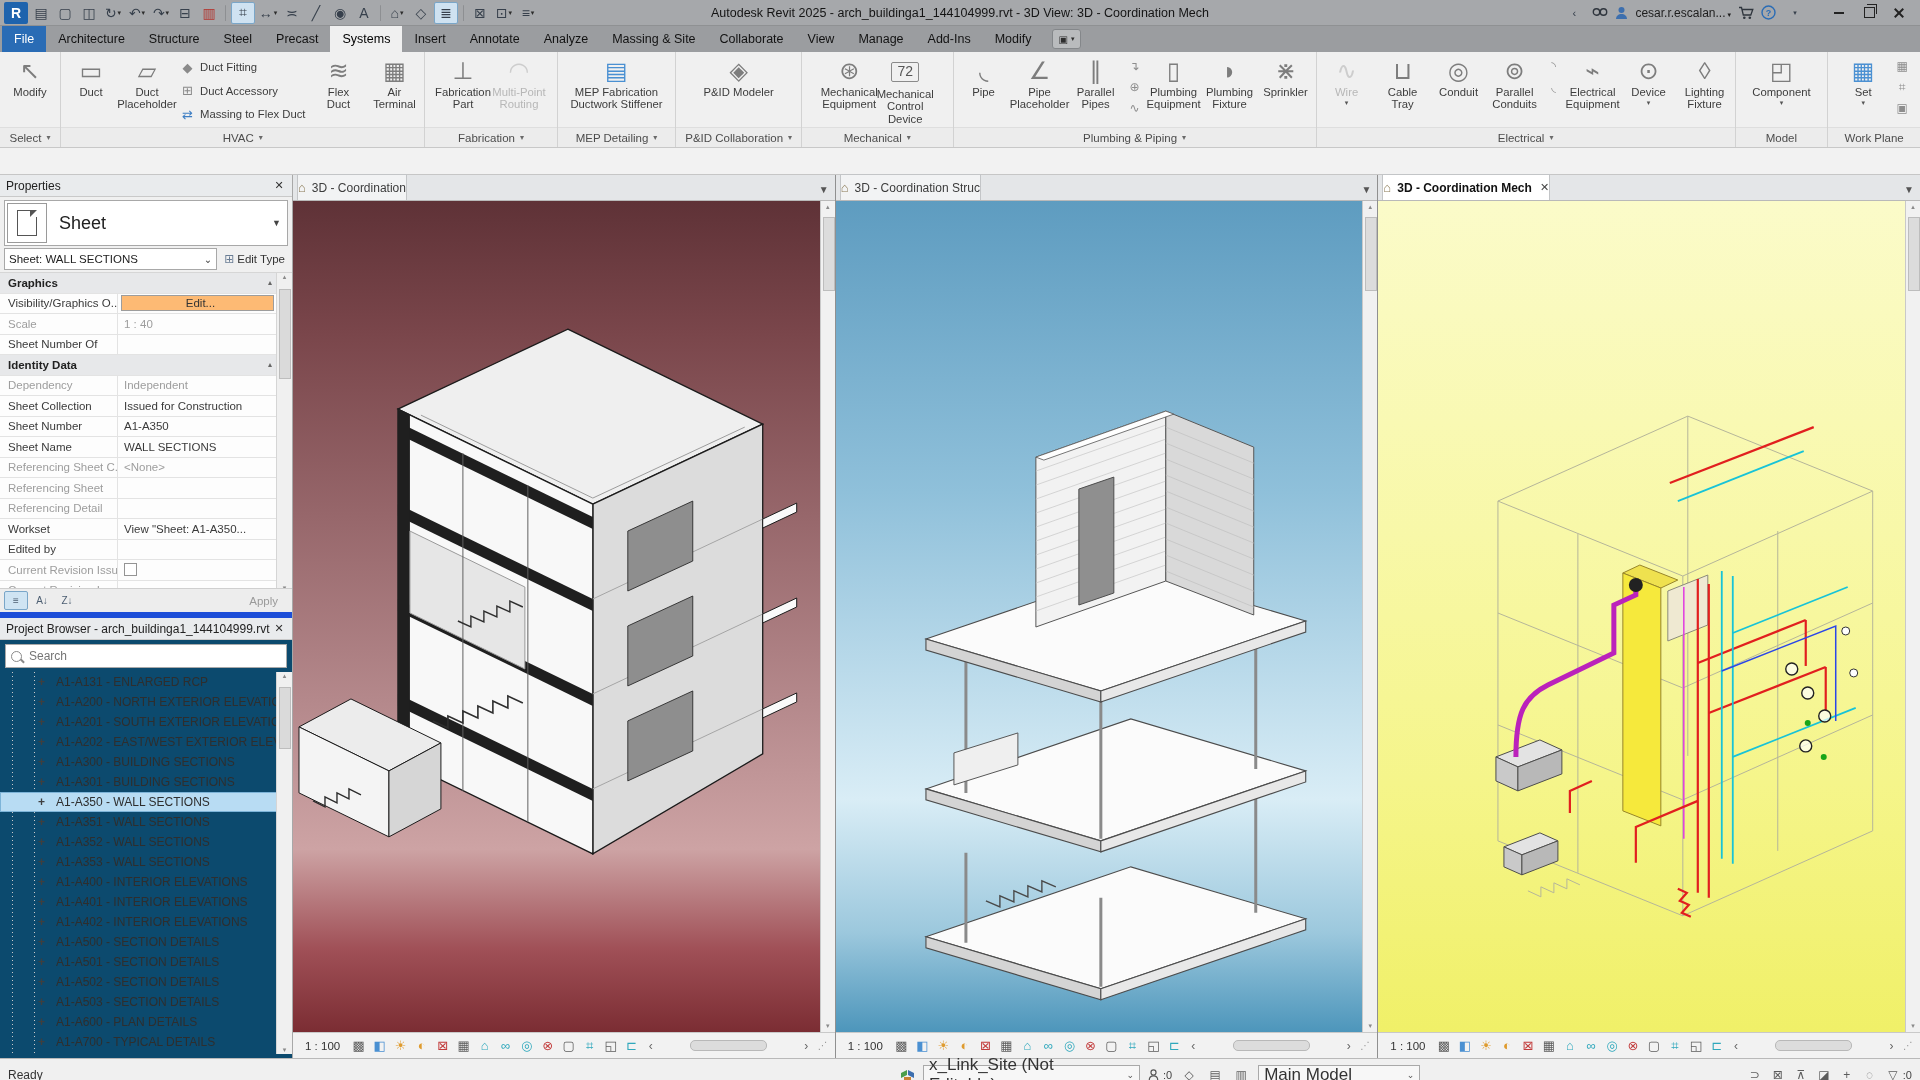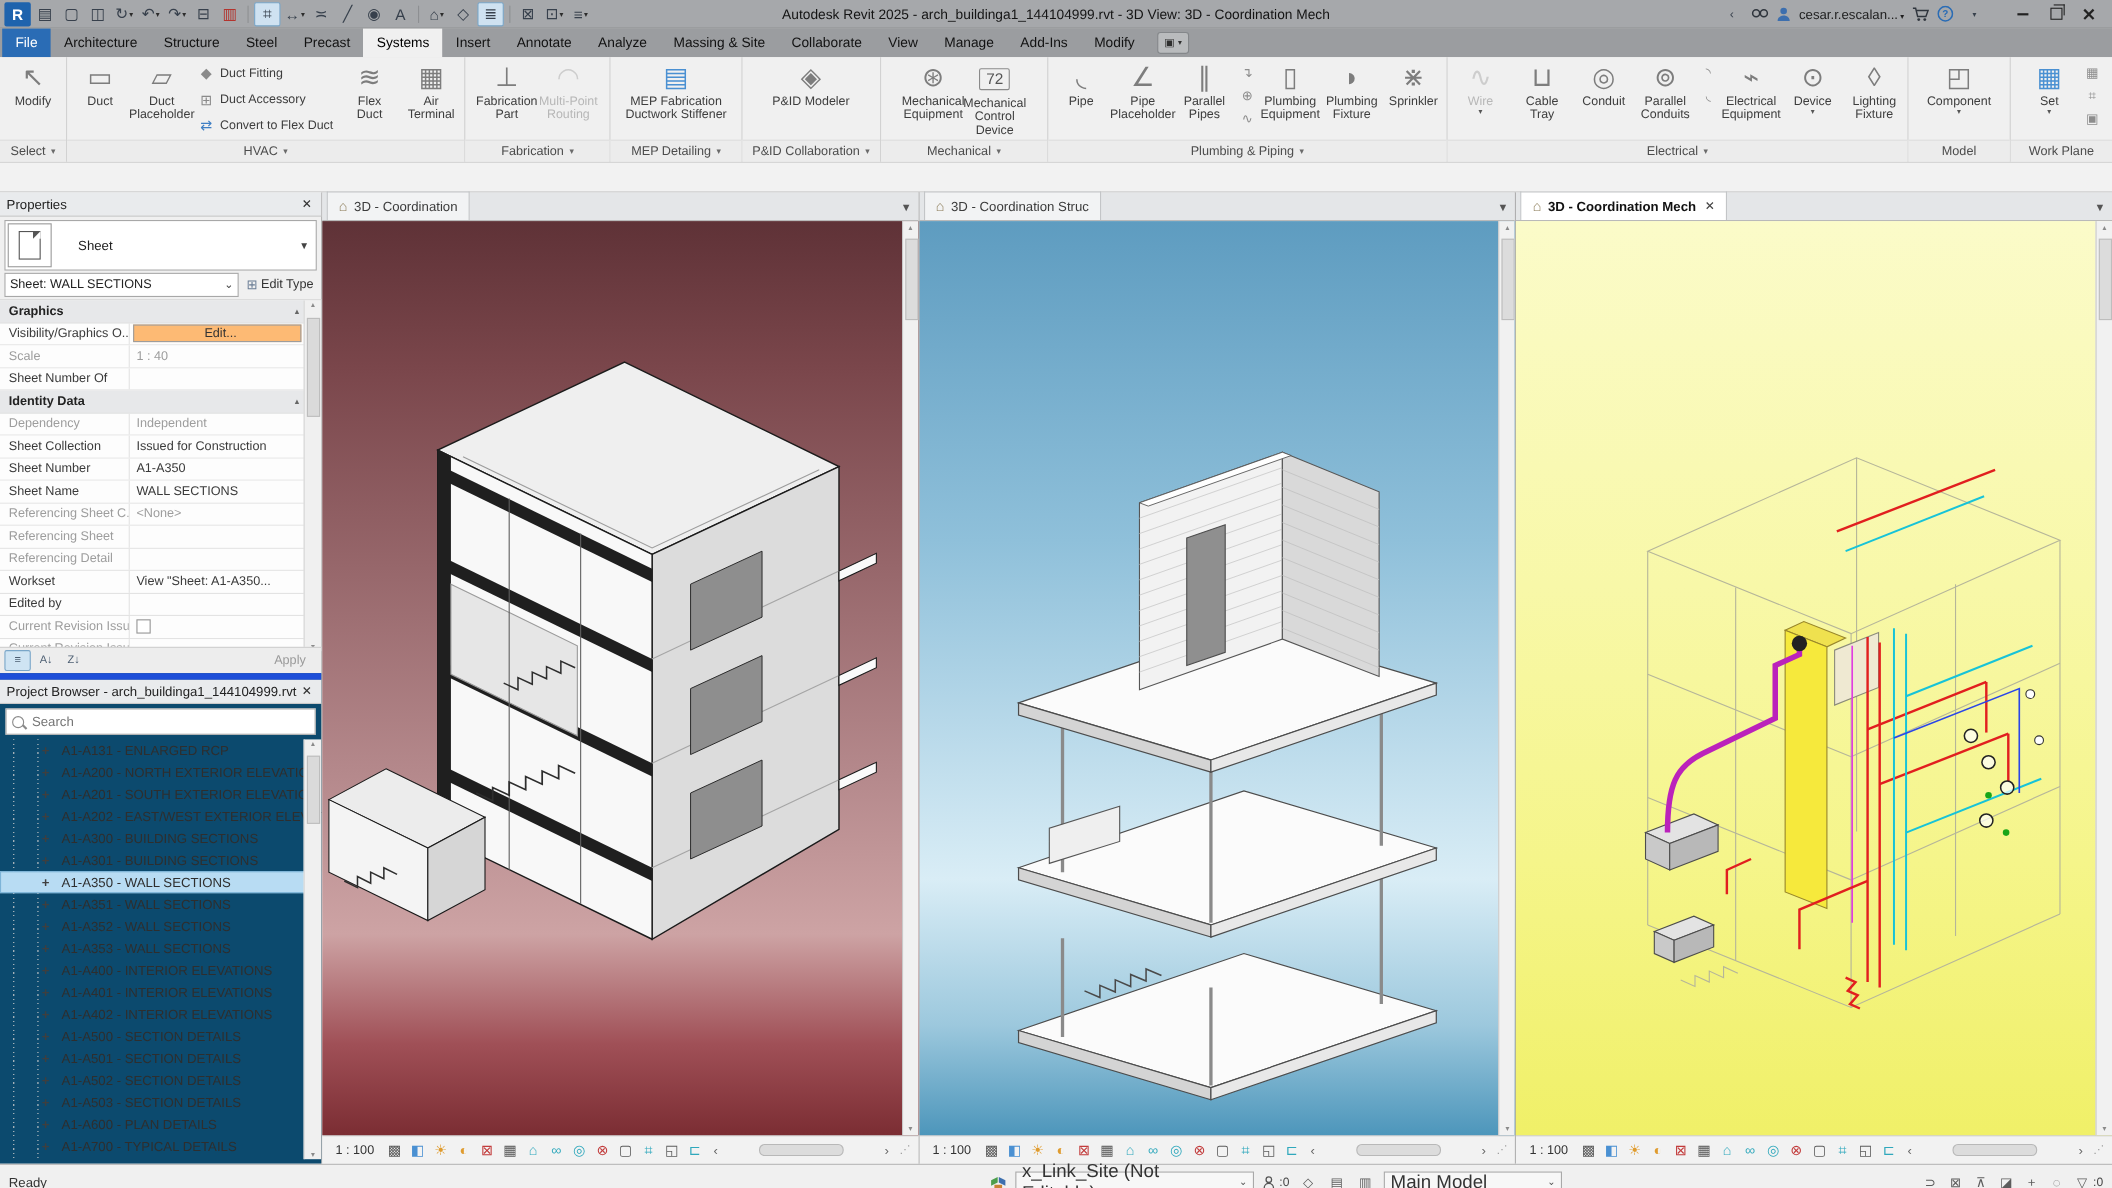--- a/index.html
+++ b/index.html
@@ -68,21 +68,21 @@
   
   .leftcol{position:absolute;left:0;top:175px;width:293px;height:883px;background:#f0f0f0;border-right:1px solid #a8a8a8;box-sizing:border-box;}
   .phead{height:21px;background:#e9ebed;border-bottom:1px solid #c9c9c9;display:flex;align-items:center;padding:0 6px;
          font-size:12px;color:#222;}
   .phead .x{margin-left:auto;font-size:11px;color:#333;width:14px;text-align:center;}
   .properties{position:absolute;left:0;top:0;width:100%;height:437px;}
   .typesel{margin:3px 4px 0 4px;height:46px;background:#fff;border:1px solid #a8a8a8;display:flex;align-items:center;padding:2px;box-sizing:border-box;}
   .sheetico{width:38px;height:38px;border:1px solid #9a9a9a;background:#fff;display:flex;align-items:center;justify-content:center;}
   .sheetico .pg{width:18px;height:24px;border:1.5px solid #555;position:relative;background:#fff;}
   .sheetico .pg::after{content:"";position:absolute;right:-1px;top:-1px;width:0;height:0;border-left:7px solid #555;border-top:7px solid #fff;transform:rotate(90deg);}
-  .typesel .tname{margin-left:24px;font-size:12px;color:#222;}
+  .typesel .tname{margin-left:12px;font-size:18px;color:#222;}
   .typesel .chev{margin-left:auto;font-size:9px;color:#444;padding-right:4px;}
   .typerow{margin:2px 4px;display:flex;align-items:center;gap:4px;}
   .typedrop{flex:1;height:20px;background:#fff;border:1px solid #a8a8a8;display:flex;align-items:center;font-size:11.5px;color:#222;padding:0 4px;}
   .typedrop::after{content:"⌄";margin-left:auto;font-size:10px;color:#444;}
   .edittype{display:flex;align-items:center;gap:3px;font-size:11.5px;color:#333;padding:0 3px;}
   .edittype .eti{font-size:12px;color:#6a7d95;}
   .pgrid{position:relative;margin:2px 0 0 0;height:319px;overflow:hidden;background:#f7f7f7;border-top:1px solid #d6d6d6;}
   .prow{display:flex;height:19.5px;border-bottom:1px solid #e3e3e3;background:#fdfdfd;align-items:center;font-size:11.5px;color:#3a3a3a;}
   .prow .pl{width:118px;padding-left:8px;border-right:1px solid #e3e3e3;white-space:nowrap;overflow:hidden;height:100%;display:flex;align-items:center;box-sizing:border-box;}
   .prow .pv{flex:1;padding-left:6px;white-space:nowrap;overflow:hidden;height:100%;display:flex;align-items:center;margin-right:16px;}
@@ -114,21 +114,21 @@
   .bitem.sel{background:#b8dcf3;outline:1px solid #7db4d8;outline-offset:-1px;}
   .bscroll{position:absolute;right:0;top:0;bottom:0;width:15px;background:#f0f0f0;border-left:1px solid #d5d5d5;display:flex;flex-direction:column;align-items:center;justify-content:space-between;font-size:7px;color:#8a8a8a;}
   .bthumb{position:absolute;left:2px;top:15px;width:10px;height:60px;background:#dadada;border:1px solid #bdbdbd;}
 
   
   .viewarea{position:absolute;left:293px;top:175px;width:1627px;height:883px;display:flex;}
   .view{flex:1;display:flex;flex-direction:column;border-right:1px solid #909090;box-sizing:border-box;min-width:0;}
   .view:last-child{border-right:none;}
   .tabstrip{height:26px;background:#e4e6e8;display:flex;align-items:flex-end;border-bottom:1px solid #b9b9b9;box-sizing:border-box;}
   .vtab{height:25px;display:flex;align-items:center;gap:6px;background:#f2f3f4;border:1px solid #c3c5c7;border-bottom:none;
-        padding:0 10px;font-size:12px;color:#3c3c3c;margin-left:4px;max-width:85%;}
+        padding:0 0;font-size:12px;color:#3c3c3c;margin-left:4px;max-width:85%;}
   .vtab .home::before{content:"⌂";font-size:13px;color:#8a7a55;}
   .vtab.on{background:#fff;font-weight:bold;color:#111;}
   .vtab .xbtn{font-size:11px;color:#444;font-weight:normal;margin-left:2px;}
   .tabstrip .tablist{margin-left:auto;margin-bottom:5px;padding-right:6px;font-size:10px;color:#555;}
   .viewport{position:relative;flex:1;overflow:hidden;}
   .viewport svg{position:absolute;left:0;top:0;width:100%;height:100%;}
   .vp1{background:linear-gradient(180deg,#5f3237 0%,#7a464b 16%,#b4888b 60%,#cda3a4 78%,#a05057 90%,#7b2d33 100%);}
   .vp2{background:linear-gradient(180deg,#5e9cc0 0%,#8fc0da 35%,#d9edf6 72%,#9cc8dd 88%,#4d96bb 100%);}
   .vp3{background:linear-gradient(180deg,#fbfbc9 0%,#f8f8a8 40%,#f5f58a 70%,#f0f068 100%);}
   .vscroll{position:absolute;right:0;top:0;bottom:0;width:15px;background:#f1f1f1;border-left:1px solid #c9c9c9;
@@ -271,21 +271,21 @@
         <div class="sb">
             <span class="sic">◆</span>
             <span>Duct Fitting</span>
           </div>
             <div class="sb">
             <span class="sic">⊞</span>
             <span>Duct Accessory</span>
           </div>
             <div class="sb">
             <span class="sic blu">⇄</span>
-            <span>Convert to Flex Duct</span>
+            <span>Massing to Flex Duct</span>
           </div>
           </div>
         <div class="rg">
           
         <div class="bb">
             <span class="bic">≋</span>
             <span>Flex</span>
               <span>Duct</span>
 
           </div><div class="bb">

